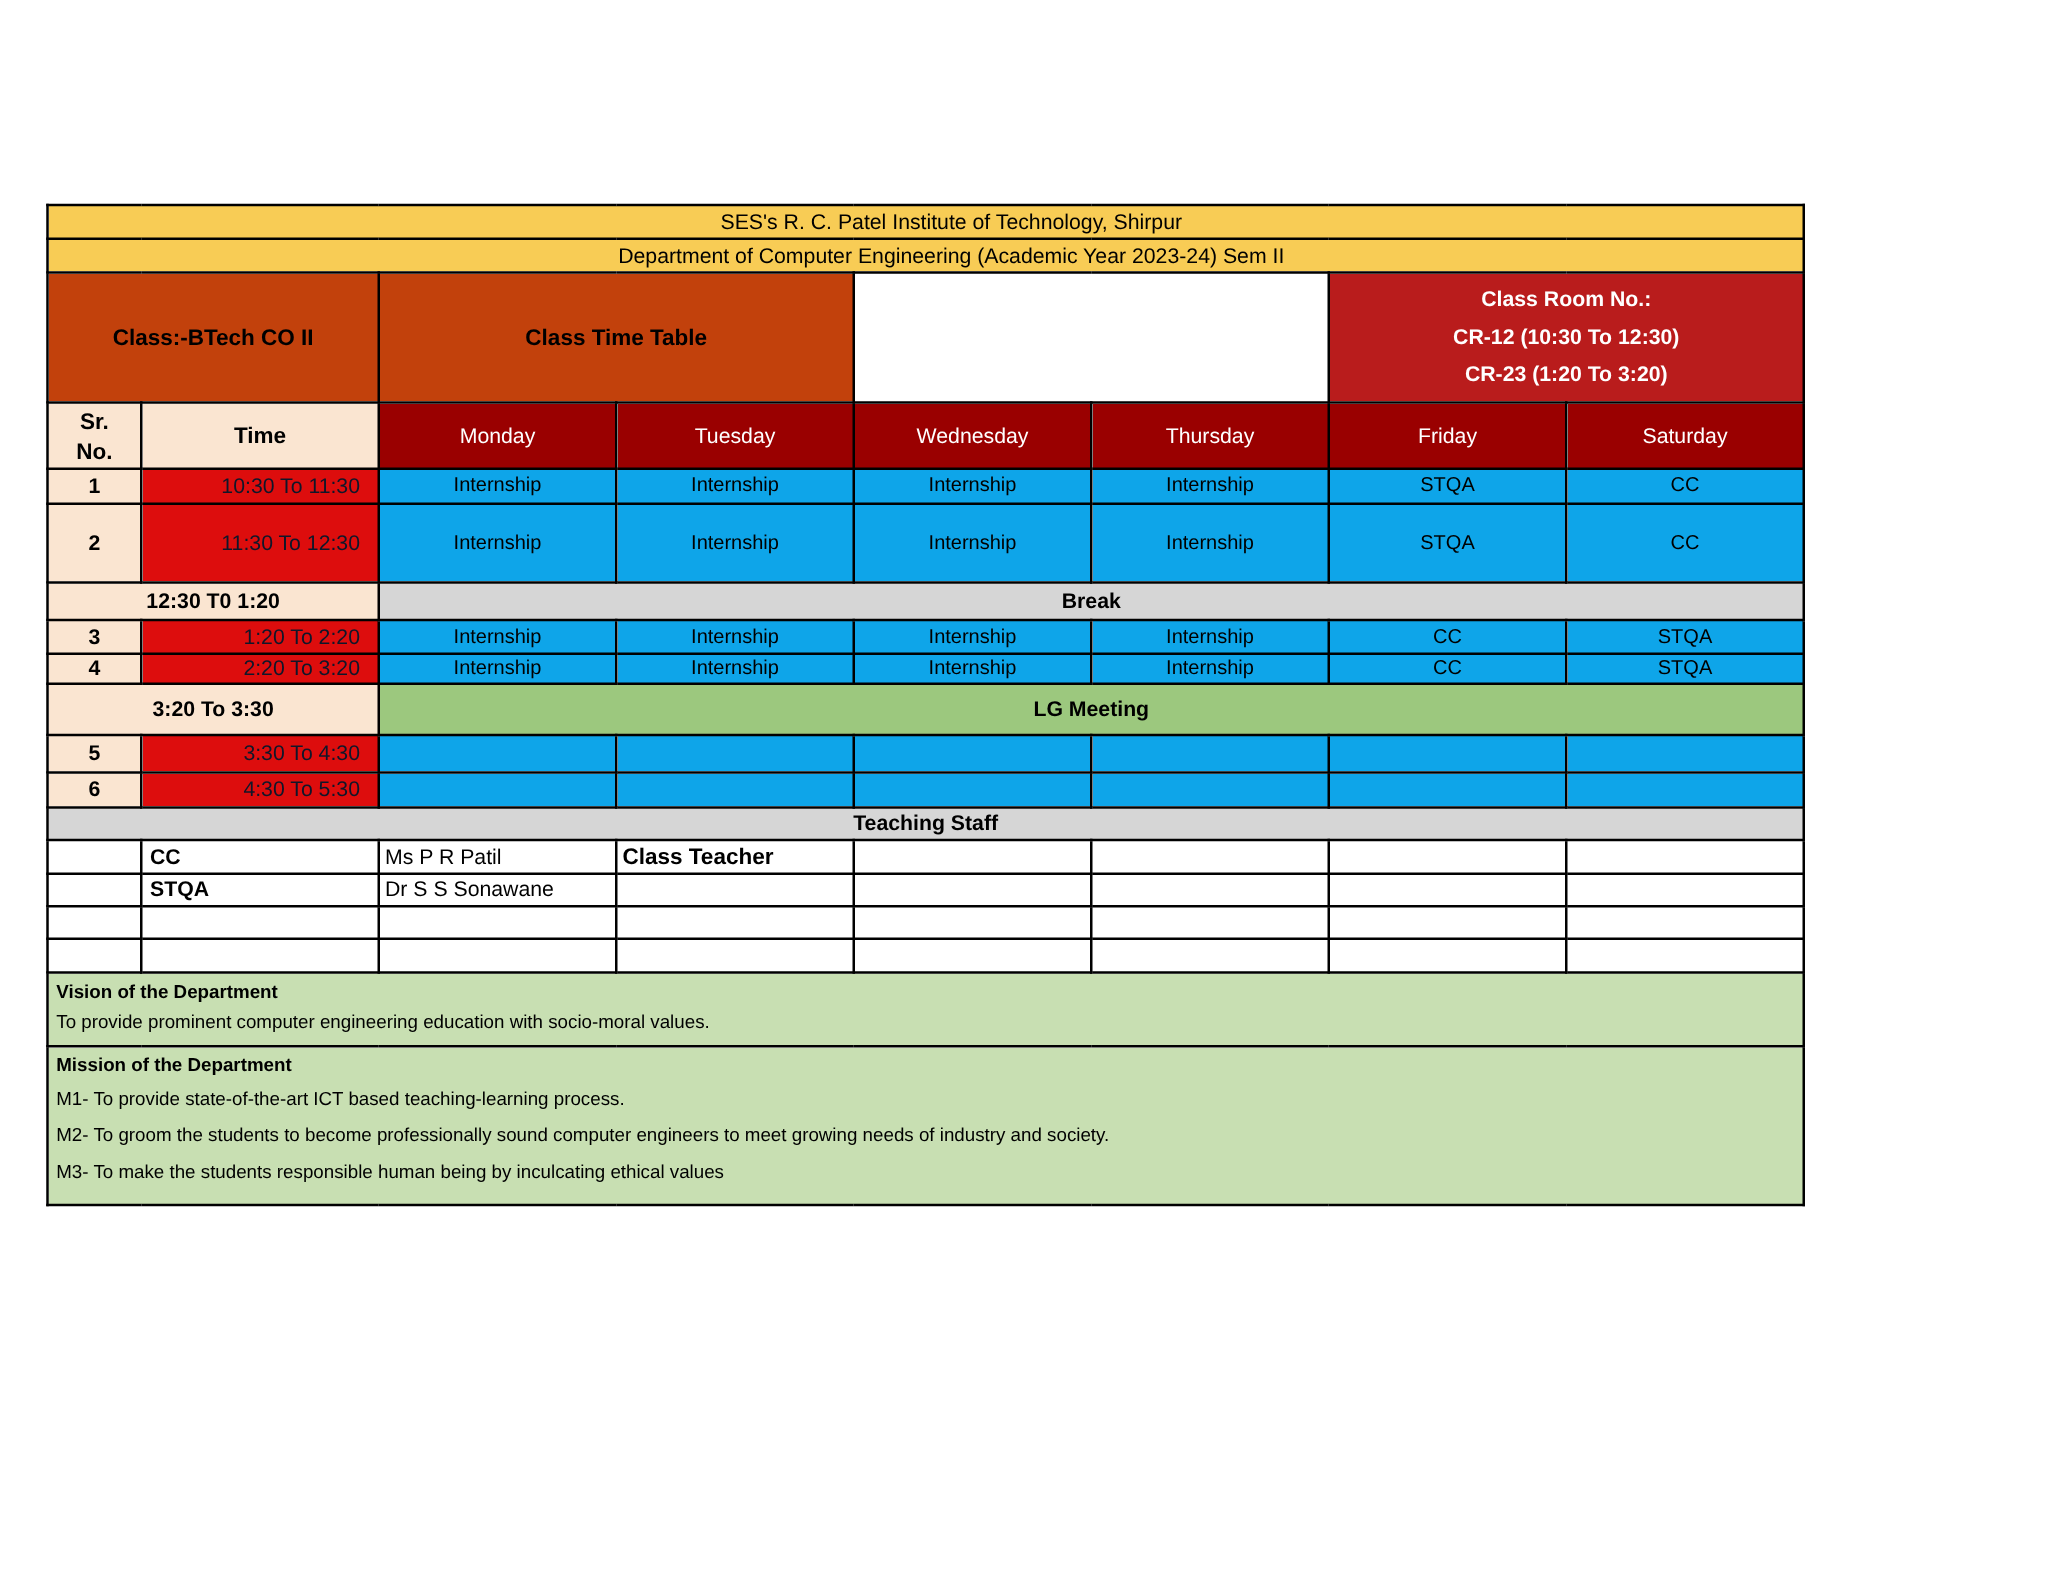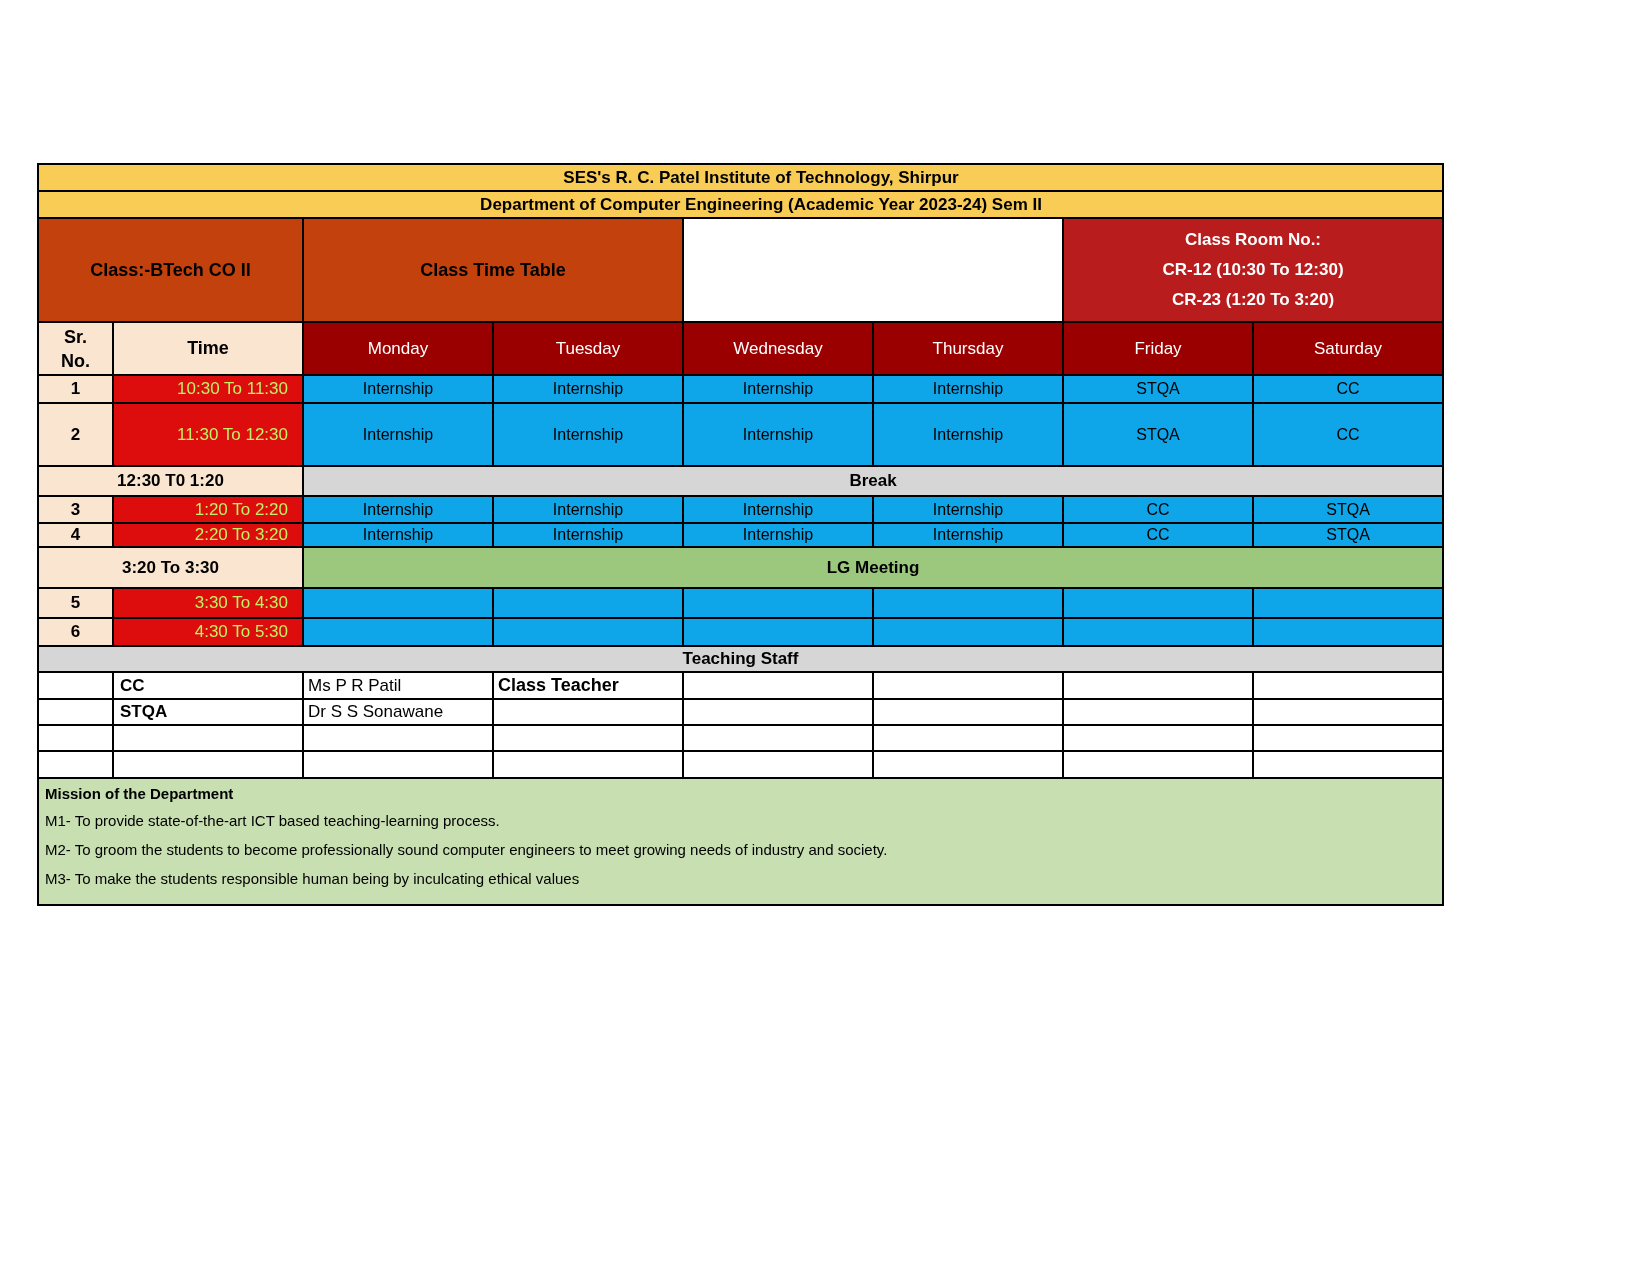--- a/index.html
+++ b/index.html
@@ -4,24 +4,24 @@
 <style>
   * { margin:0; padding:0; box-sizing:border-box; }
   html,body { width:1650px; height:1275px; background:#ffffff; overflow:hidden;
               font-family:"Liberation Sans", sans-serif; color:#000; }
   .sheet { position:absolute; left:37px; top:163px; width:1405px; }
   table { border-collapse:collapse; table-layout:fixed; width:1405px; }
   td { border:2px solid #000; text-align:center; vertical-align:middle;
        font-size:16px; overflow:hidden; }
 
   
-  .gold   { background:#F8CC55; font-weight:bold; font-size:17px;padding-left:41px; }
+  .gold   { background:#F8CC55; font-weight:normal; font-size:17px;padding-left:41px; }
   .navy   { background:#b91c1c; color:#fff; font-weight:bold; font-size:17px; line-height:30px; }
   .darkred{ background:#9A0000; color:#fff; font-size:17px; }
-  .redbg  { background:#DD0D0D; color:#bef264; font-size:17px; }
+  .redbg  { background:#DD0D0D; color:#0f172a; font-size:17px; }
   .cream  { background:#FAE5D1; }
   .yellow { background:#0ea5e9; }
   .graybg { background:#D6D6D6; }
   .green  { background:#9CC87E; }
   .lgreen { background:#C8DFB2; }
 
   .info-cell { background:#c2410c; font-weight:bold; font-size:18px; }
   .srhdr  { font-weight:bold; font-size:18px; white-space:pre-line; line-height:24px; }
   .timehdr{ font-weight:bold; font-size:18px; }
   .srnum  { font-weight:bold; font-size:17px; }
@@ -199,20 +199,26 @@
     <td class="blank"></td>
     <td class="staff-code"></td>
     <td class="staff-name"></td>
     <td class="staff-note"></td>
     <td class="blank"></td>
     <td class="blank"></td>
     <td class="blank"></td>
     <td class="blank"></td>
   </tr>
 
+  <tr style="height:59px">
+    <td class="lgreen freeblock" colspan="8">
+      <div class="hd">Vision of the Department</div>
+      <div class="ln">To provide prominent computer engineering education with socio-moral values.</div>
+    </td>
+  </tr>
 
   <tr style="height:127px">
     <td class="lgreen freeblock mission" colspan="8">
       <div class="hd">Mission of the Department</div>
       <div class="ln">M1- To provide state-of-the-art ICT based teaching-learning process.</div>
       <div class="ln">M2- To groom the students to become professionally sound computer engineers to meet growing needs of industry and society.</div>
       <div class="ln">M3- To make the students responsible human being by inculcating ethical values</div>
     </td>
   </tr>
 </tbody>

